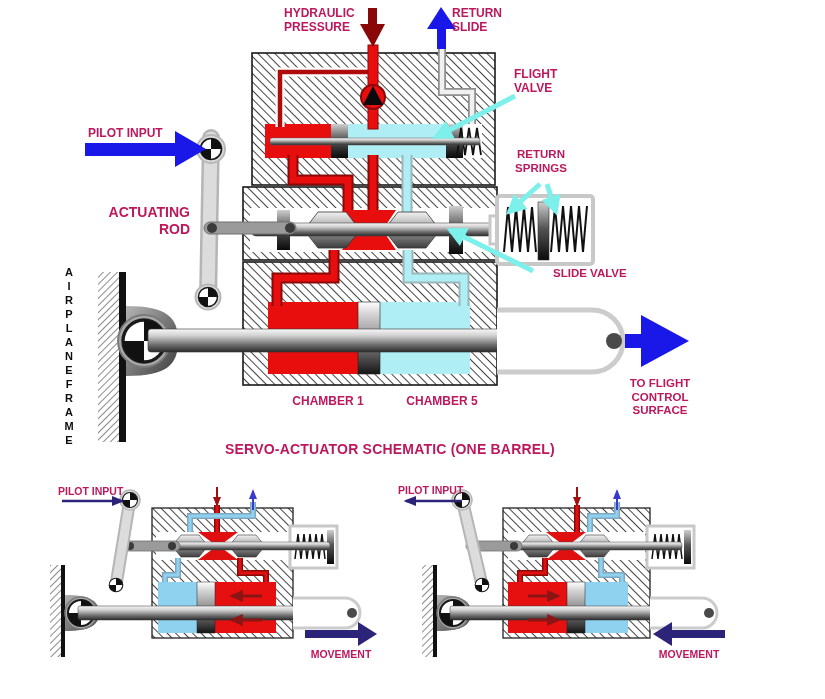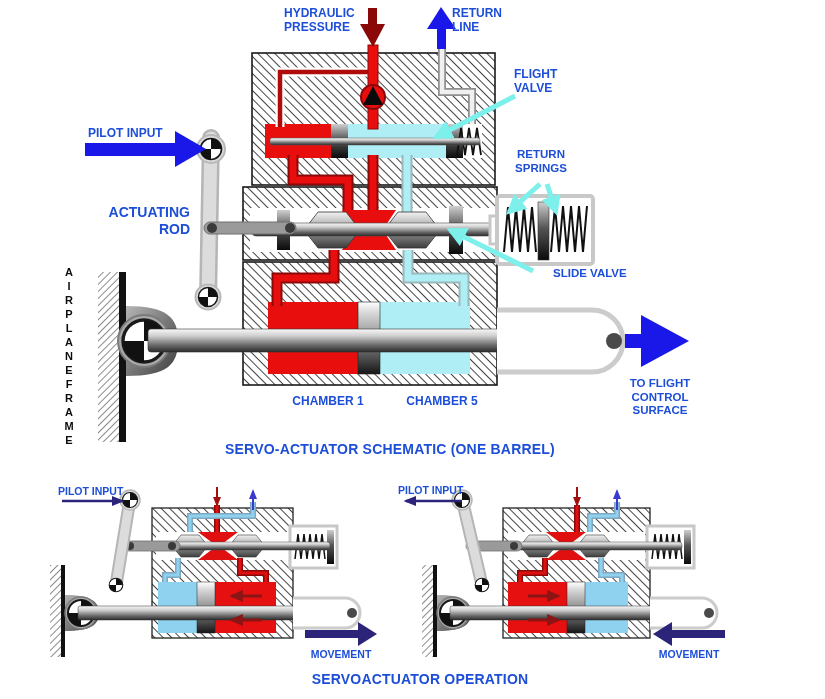--- a/index.html
+++ b/index.html
@@ -1,19 +1,19 @@
 <!DOCTYPE html>
 <html><head>
 <meta charset="utf-8">
 <style>
   html,body{margin:0;padding:0;background:#fff;}
   #canvas{position:relative;width:825px;height:699px;background:#fff;overflow:hidden;
           font-family:"Liberation Sans",sans-serif;}
   #art{position:absolute;left:0;top:0;}
-  .lbl{position:absolute;font-weight:bold;color:#1d4ed8;line-height:1.18;font-size:12px;
+  .lbl{position:absolute;font-weight:bold;color:#be185d;line-height:1.18;font-size:12px;
        white-space:nowrap;}
   .lbl span{display:block;}
   .ctr{text-align:center;}
   .rgt{text-align:right;}
   .cap{font-size:14px;letter-spacing:.2px;}
   .mini{font-size:10.5px;}
   .vtext{position:absolute;writing-mode:vertical-rl;text-orientation:upright;
          font-weight:bold;font-size:11px;letter-spacing:2px;color:#0d0d0d;line-height:1;}
 </style>
 </head>
@@ -361,21 +361,21 @@
     </g>
   </g>
 </svg>
 
 <div class="lbl" style="left:284px;top:6px;">
   <span>HYDRAULIC</span>
   <span>PRESSURE</span>
 </div>
 <div class="lbl" style="left:452px;top:6px;">
   <span>RETURN</span>
-  <span>LINE</span>
+  <span>SLIDE</span>
 </div>
 <div class="lbl" style="left:514px;top:67px;">
   <span>FLIGHT</span>
   <span>VALVE</span>
 </div>
 <div class="lbl" style="left:88px;top:126px;">
   <span>PILOT INPUT</span>
 </div>
 <div class="lbl rgt" style="left:105px;top:204px;width:85px;font-size:14px;">
   <span>ACTUATING</span>
@@ -410,17 +410,14 @@
 </div>
 <div class="lbl mini" style="left:398px;top:484px;">
   <span>PILOT INPUT</span>
 </div>
 <div class="lbl mini ctr" style="left:303px;top:648px;width:76px;">
   <span>MOVEMENT</span>
 </div>
 <div class="lbl mini ctr" style="left:651px;top:648px;width:76px;">
   <span>MOVEMENT</span>
 </div>
-<div class="lbl cap ctr" style="left:220px;top:671px;width:400px;">
-  <span>SERVOACTUATOR OPERATION</span>
-</div>
 
 </div>
 
 </body></html>

